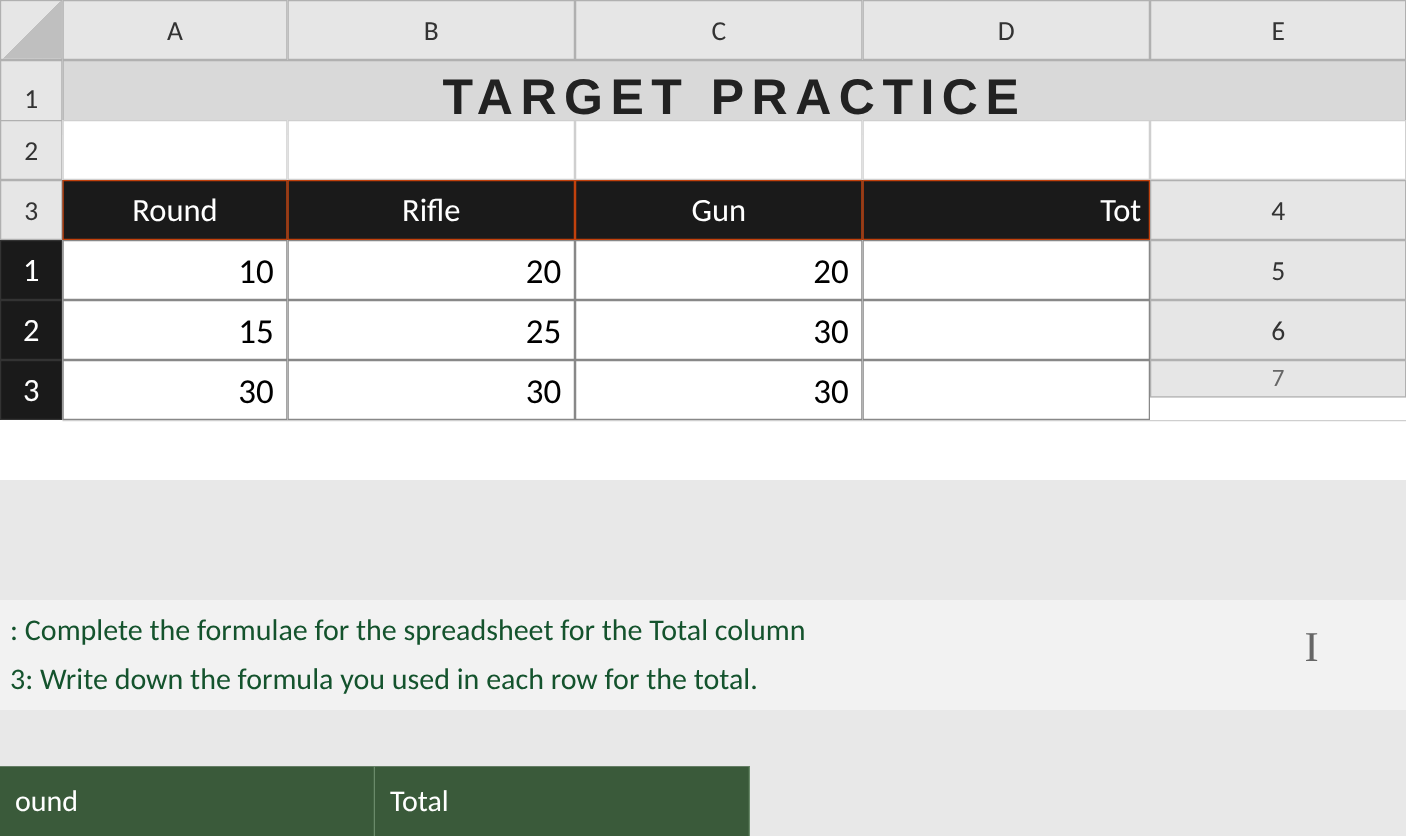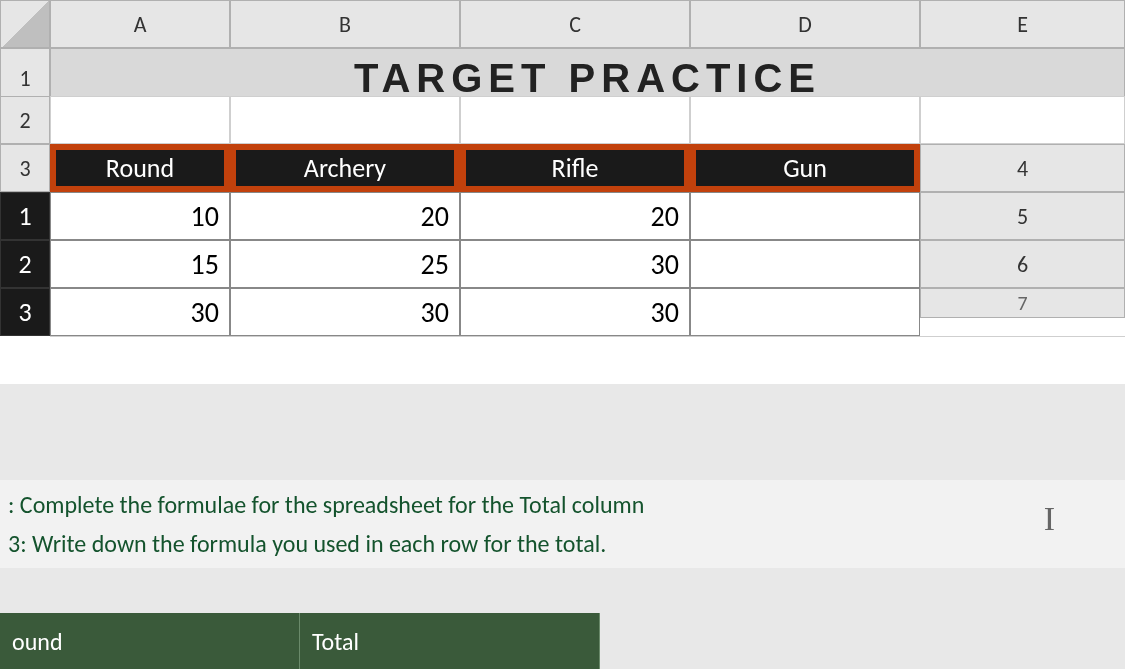--- a/index.html
+++ b/index.html
@@ -62,21 +62,21 @@
     height: 60px;
   }
   .row1 { height: 60px; }
   .thead {
     background: #1a1a1a;
     color: #fff;
     font-size: 26px;
     display: flex;
     align-items: center;
     justify-content: center;
-    border: 6px solid #c2410c;
+    border: 1px solid #c2410c;
   }
   .rlabel {
     background: #1a1a1a;
     color: #fff;
     font-size: 26px;
     display: flex;
     align-items: center;
     justify-content: center;
     border: 1px solid #333;
   }
@@ -150,23 +150,23 @@
 
   <div class="rowhdr">2</div>
   <div class="cell"></div>
   <div class="cell"></div>
   <div class="cell"></div>
   <div class="cell"></div>
   <div class="cell"></div>
 
   <div class="rowhdr">3</div>
   <div class="thead">Round</div>
-  <div class="thead">Archery</div>
   <div class="thead">Rifle</div>
   <div class="thead">Gun</div>
+  <div class="thead" style="justify-content:flex-end;padding-right:6px">Tot</div>
 
   <div class="rowhdr">4</div>
   <div class="rlabel">1</div>
   <div class="cell num">10</div>
   <div class="cell num">20</div>
   <div class="cell num">20</div>
   <div class="cell num"></div>
 
   <div class="rowhdr">5</div>
   <div class="rlabel">2</div>

